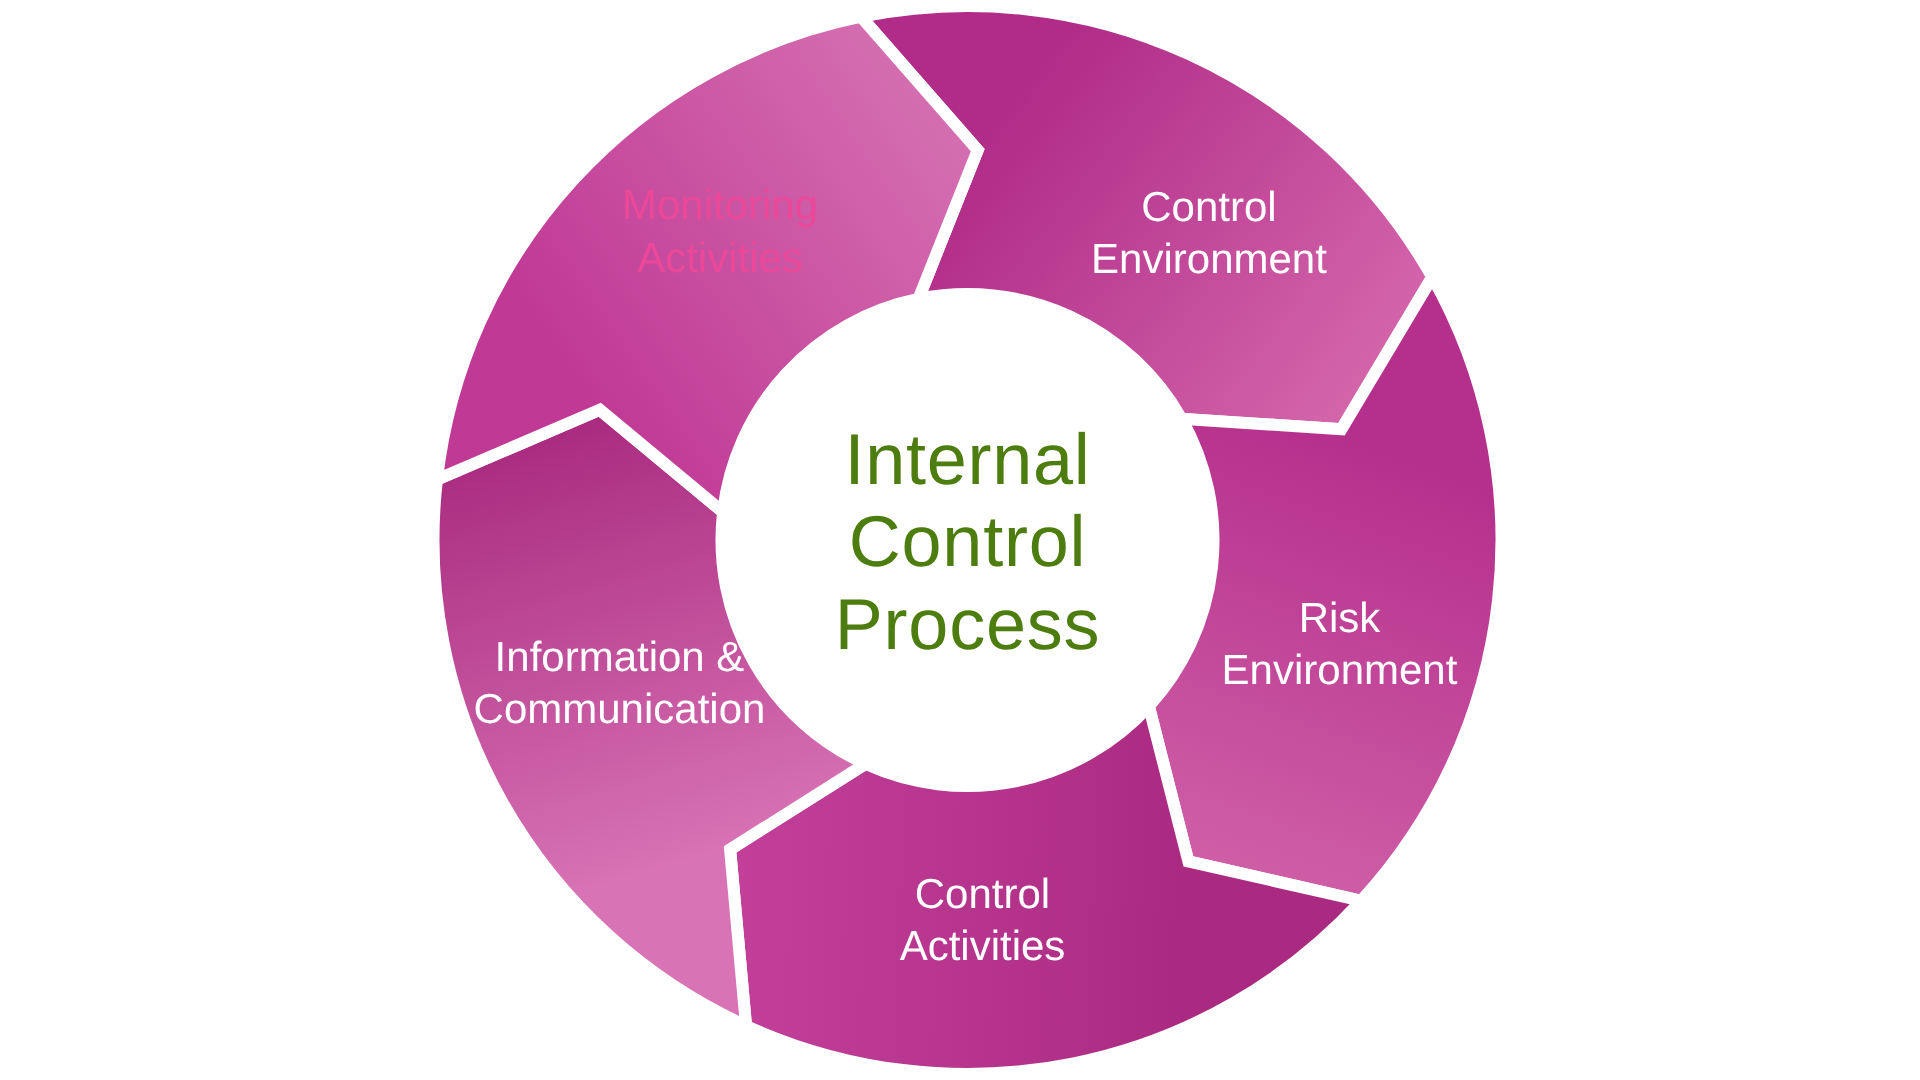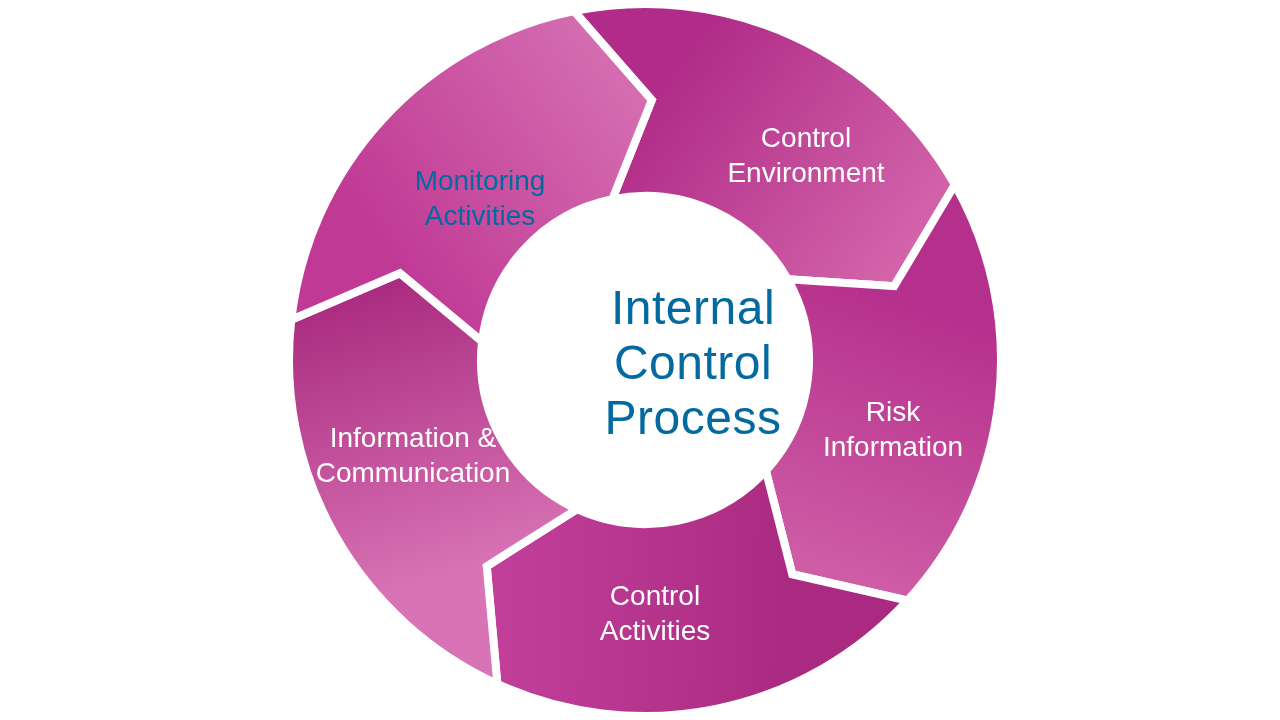--- a/index.html
+++ b/index.html
@@ -79,27 +79,27 @@
       <path d="M 954.85 184.7 A 356 356 0 0 1 907.47 600.51 L 792.27 574.27 L 765.91 470.8 A 164 164 0 0 0 787.74 279.24 L 894.29 286.16 Z" fill="url(#seg-grad-1)" stroke="#ffffff" stroke-width="8" stroke-linejoin="miter"></path>
       <path d="M 907.47 600.51 A 356 356 0 0 1 497.37 683.95 L 486.72 566.27 L 576.99 509.23 A 164 164 0 0 0 765.91 470.8 L 792.27 574.27 Z" fill="url(#seg-grad-2)" stroke="#ffffff" stroke-width="8" stroke-linejoin="miter"></path>
       <path d="M 497.37 683.95 A 356 356 0 0 1 291.29 319.7 L 399.91 273.21 L 482.05 341.43 A 164 164 0 0 0 576.99 509.23 L 486.72 566.27 Z" fill="url(#seg-grad-3)" stroke="#ffffff" stroke-width="8" stroke-linejoin="miter"></path>
       <path d="M 291.29 319.7 A 356 356 0 0 1 574.03 11.15 L 651.81 100.09 L 612.3 199.29 A 164 164 0 0 0 482.05 341.43 L 399.91 273.21 Z" fill="url(#seg-grad-4)" stroke="#ffffff" stroke-width="8" stroke-linejoin="miter"></path>
     </svg>
 
   <div class="seg-label pos-control-environment" style="color: rgb(255, 255, 255);">Control
 Environment</div>
 
   <div class="seg-label pos-risk-assessment" style="color: rgb(255, 255, 255);">Risk
-Information</div>
+Environment</div>
 
   <div class="seg-label pos-control-activities" style="color: rgb(255, 255, 255);">Control
 Activities</div>
 
   <div class="seg-label pos-information-communication" style="color: rgb(255, 255, 255);">Information &amp;
 Communication</div>
 
-  <div class="seg-label pos-monitoring-activities" style="color: #0369a1; margin-top: 44px;">Monitoring
+  <div class="seg-label pos-monitoring-activities" style="color: #ec4899;">Monitoring
 Activities</div>
 
-  <div class="center-label" style="color: #0369a1; margin-left: 48px;">Internal
+  <div class="center-label" style="color: #4d7c0f;">Internal
 Control
 Process</div>
 </div>
 
 </body></html>

